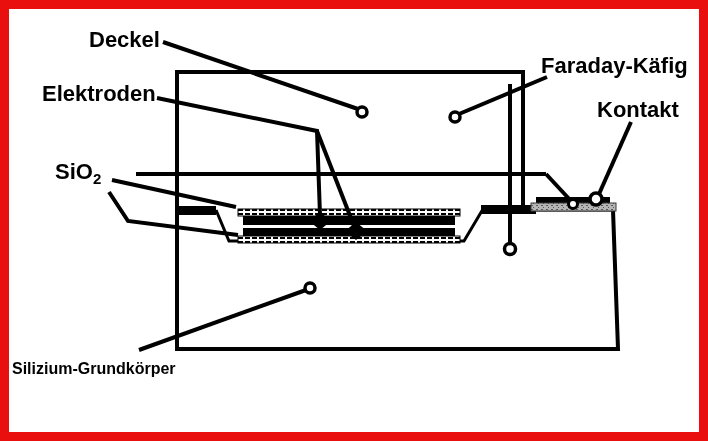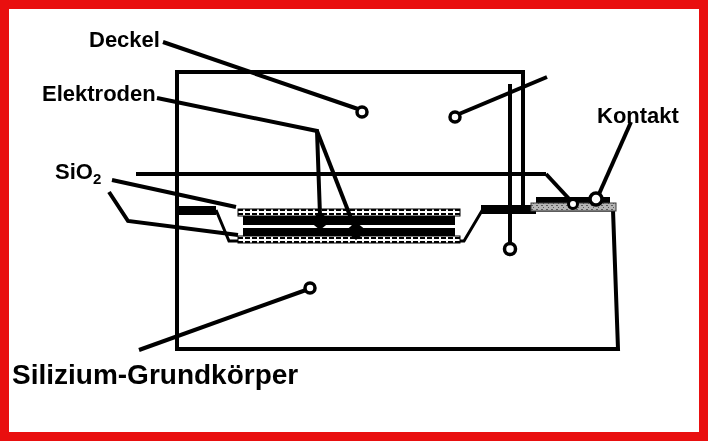--- a/index.html
+++ b/index.html
@@ -11,22 +11,22 @@
   svg{position:absolute;left:0;top:0;}
   .lbl{
     position:absolute;font-weight:bold;font-size:22px;color:#000;
     white-space:nowrap;line-height:1;letter-spacing:0px;
   }
   .lbl sub{font-size:15px;line-height:0;}
   #lbl-deckel{left:89px;top:29px;}
   #lbl-elektroden{left:42px;top:83px;}
   #lbl-sio2{left:55px;top:161px;}
   #lbl-faraday{left:541px;top:55px;}
-  #lbl-kontakt{left:597px;top:105px;}
-  #lbl-silizium{left:12px;top:361px;font-size:28px;}
+  #lbl-kontakt{left:597px;top:99px;}
+  #lbl-silizium{left:12px;top:361px;font-size:16px;}
 </style>
 </head>
 <body>
 
 <div class="stage">
 
   <svg width="708" height="441" viewBox="0 0 708 441">
     <defs>
       <pattern id="hatch" width="7" height="4" patternUnits="userSpaceOnUse">
         <rect width="7" height="4" fill="#ffffff"></rect>
@@ -87,17 +87,18 @@
   </svg>
 
   <div class="lbl" id="lbl-elektroden">Elektroden</div>
 
   <div class="lbl" id="lbl-deckel">Deckel</div>
 
   <div class="lbl" id="lbl-sio2">
     <span>SiO</span><sub>2</sub>
   </div>
 
+  <div class="lbl" id="lbl-faraday">Faraday-Käfig</div>
 
   <div class="lbl" id="lbl-kontakt">Kontakt</div>
 
   <div class="lbl" id="lbl-silizium">Silizium-Grundkörper</div>
 </div>
 
 </body></html>

